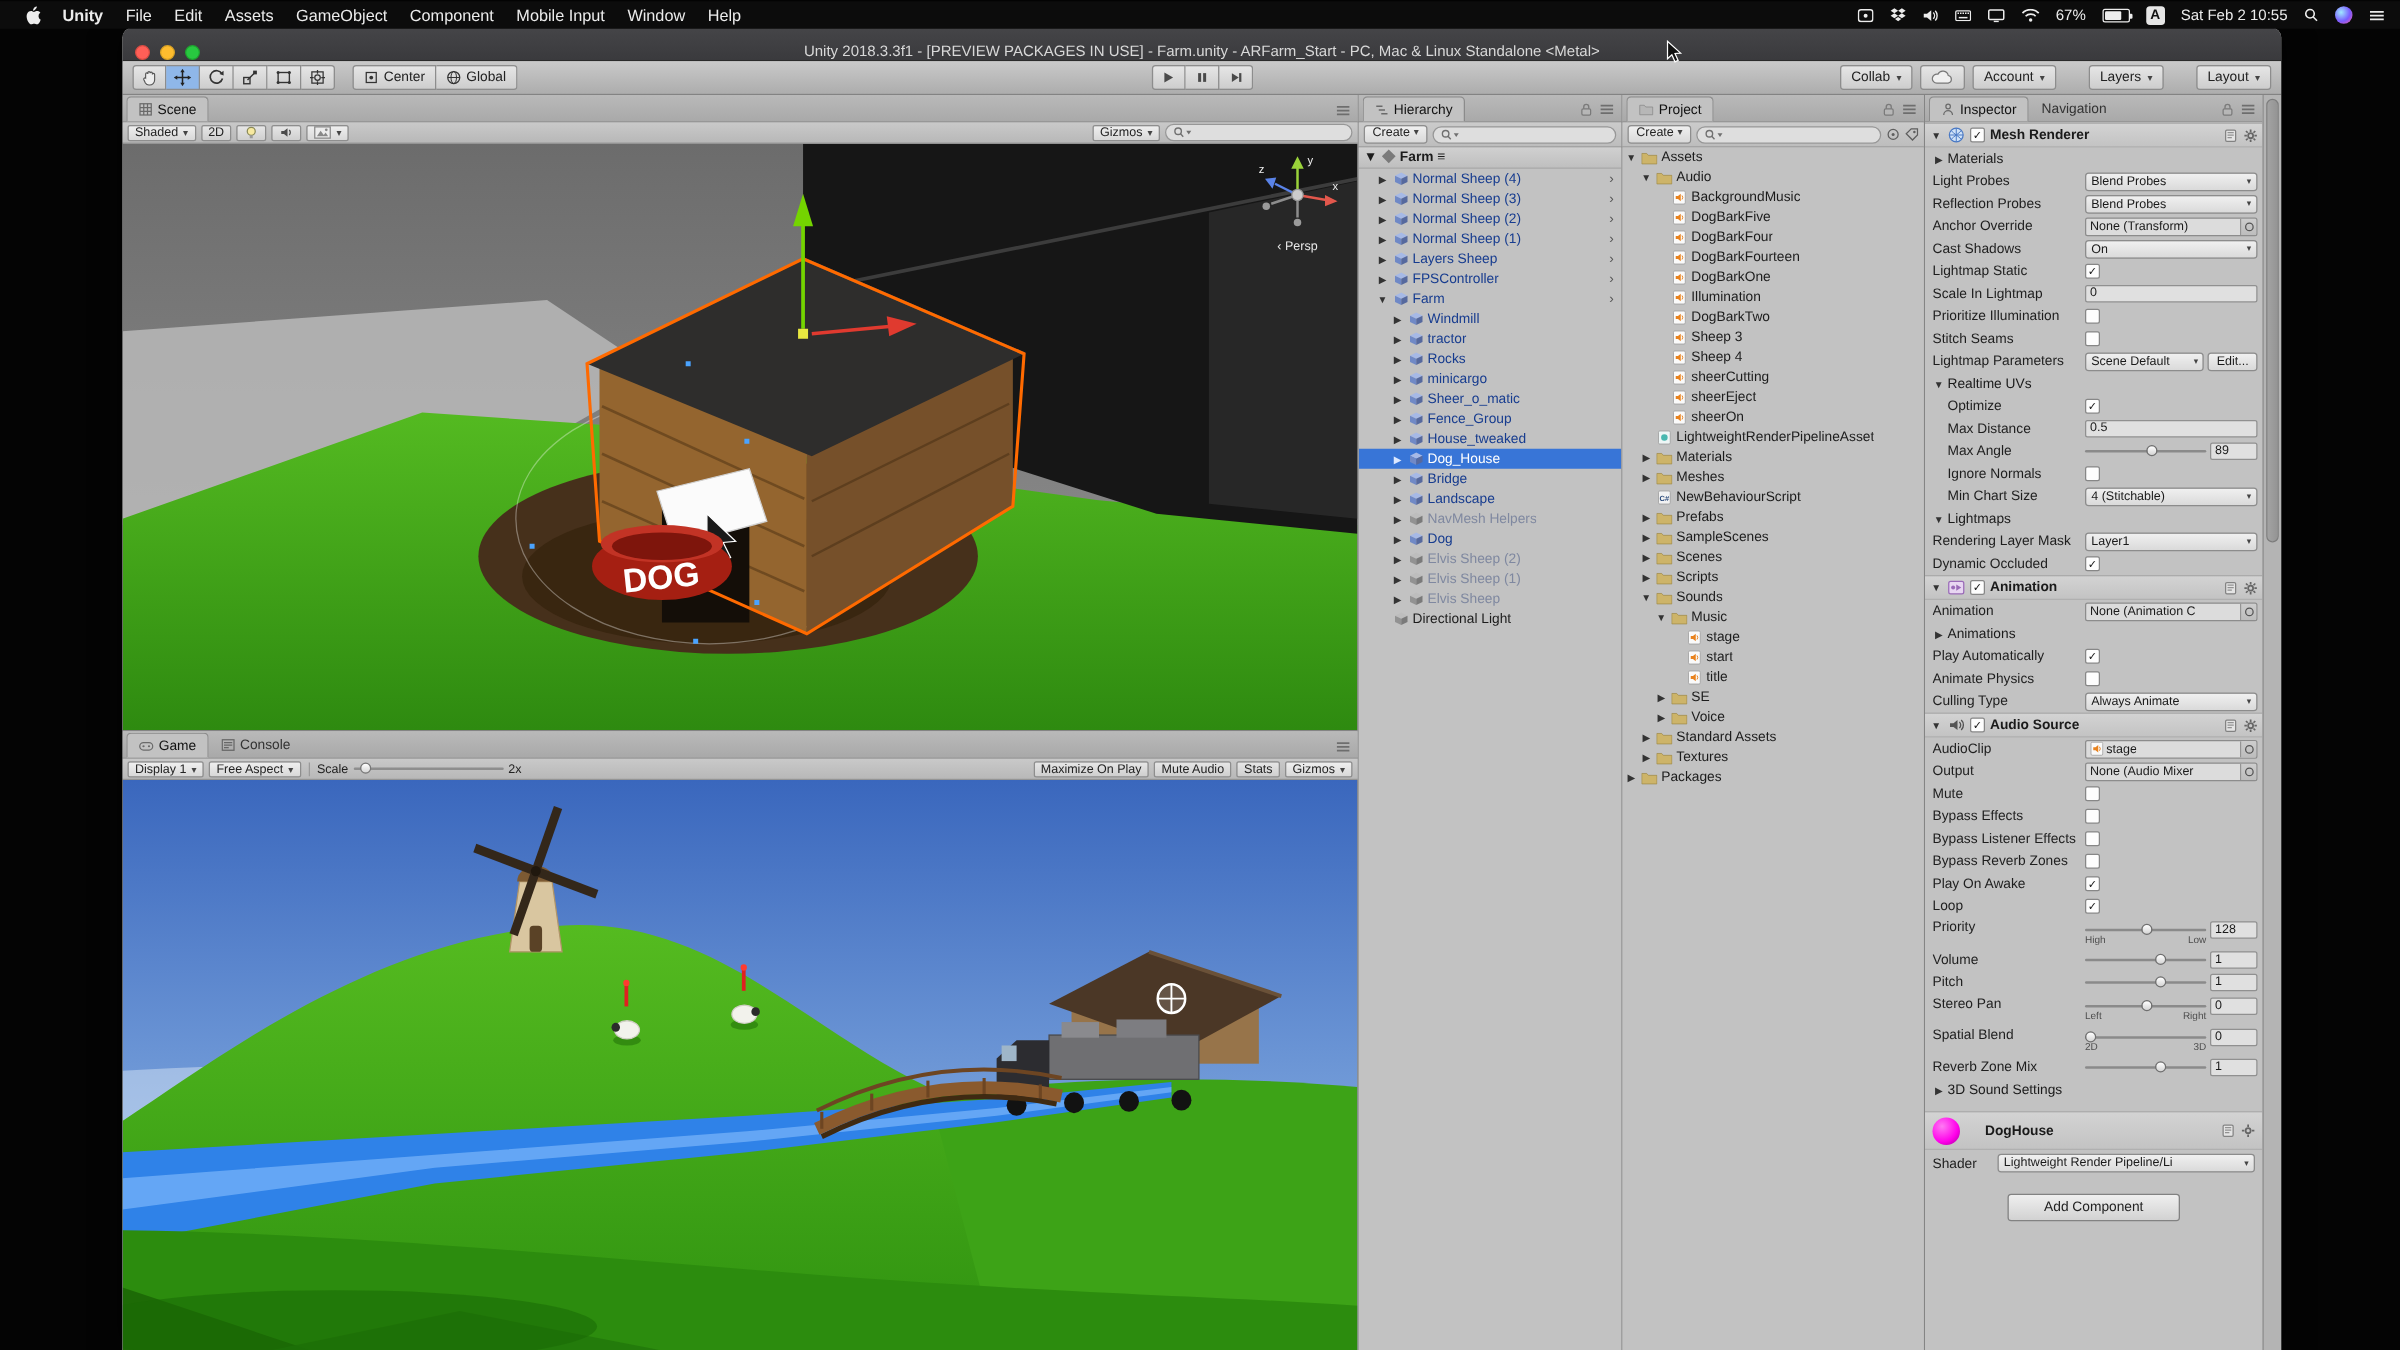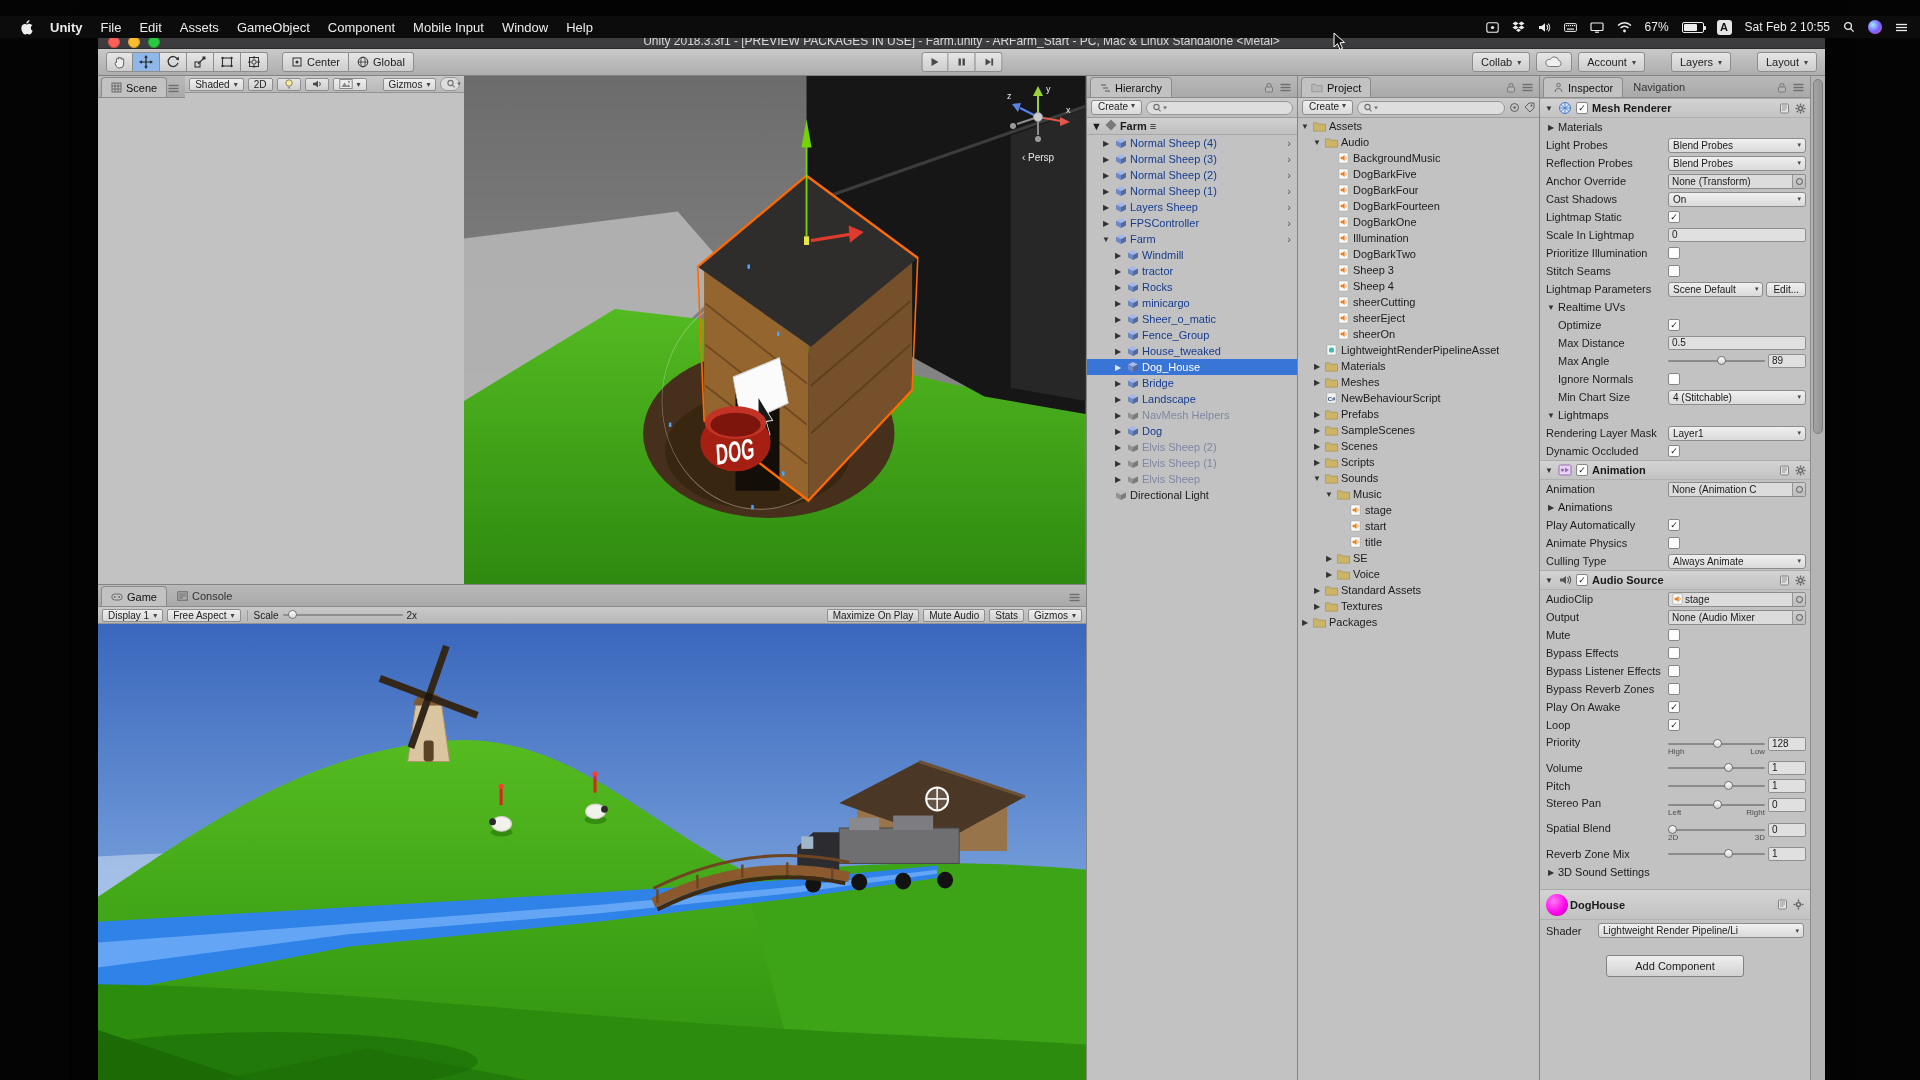--- a/index.html
+++ b/index.html
@@ -1,20 +1,20 @@
 <!DOCTYPE html>
 <html><head>
 <meta charset="utf-8">
 <style>
 *{box-sizing:border-box;margin:0;padding:0}
 html,body{width:1920px;height:1080px;overflow:hidden;background:#000;font-family:"Liberation Sans",sans-serif;-webkit-font-smoothing:antialiased}
 #desktop{position:relative;width:1920px;height:1080px;background:#040404}
 
 
-#menubar{position:absolute;top:16px;left:0;right:0;height:22px;background:#0c0c0c;color:#ececec;display:flex;align-items:center;font-size:13px;padding:0 12px;z-index:50}
+#menubar{position:absolute;top:1px;left:0;right:0;height:22px;background:#0c0c0c;color:#ececec;display:flex;align-items:center;font-size:13px;padding:0 12px;z-index:50}
 .mb-left{display:flex;align-items:center}
 .mb-item{padding:0 9px;white-space:nowrap}
 .mb-item.bold{font-weight:bold}
 .apple-wrap{padding:0 8px;display:flex;align-items:center}
 .mb-right{margin-left:auto;display:flex;align-items:center;gap:13px;font-size:12px}
 .mb-ic{display:flex;align-items:center}
 .batt{position:relative;width:22px;height:11px;border:1px solid #ececec;border-radius:2px;display:inline-block}
 .batt i{position:absolute;left:1px;top:1px;bottom:1px;width:66%;background:#ececec;border-radius:1px}
 .batt:after{content:"";position:absolute;right:-3px;top:3px;width:2px;height:4px;background:#ececec;border-radius:0 1px 1px 0}
 .inputA{width:15px;height:15px;background:#e6e6e6;color:#111;border-radius:3px;font-size:11px;font-weight:bold;display:flex;align-items:center;justify-content:center}
@@ -42,21 +42,21 @@
 .txbtn:last-child{border-radius:0 3px 3px 0}
 .playgroup{position:absolute;left:50%;transform:translateX(-50%);display:flex}
 .rgroup{margin-left:auto;display:flex;align-items:center;gap:6px}
 .tdd{display:flex;align-items:center;gap:5px;height:20px;padding:0 8px;font-size:11px;color:#222;background:linear-gradient(#e6e6e6,#cdcdcd);border:1px solid #8d8d8d;border-radius:3px}
 .caret{font-size:8px;color:#444}
 .gap14{width:14px}
 
 
 #main{flex:1;display:flex;min-height:0}
 #leftcol{width:989px;display:flex;flex-direction:column;border-right:1px solid #848484}
-#scene-panel{height:508px;display:flex;flex-direction:row}
+#scene-panel{height:508px;display:flex;flex-direction:column}
 #game-panel{flex:1;display:flex;flex-direction:column;border-top:1px solid #848484}
 aside{display:flex;flex-direction:column;min-width:0}
 #hierarchy-panel{width:211px;border-right:1px solid #848484}
 #project-panel{width:242px;border-right:1px solid #848484}
 #inspector-panel{width:270px}
 #winscroll{width:15px;background:#b4b4b4;border-left:1px solid #8d8d8d;position:relative}
 #winscroll .thumb{position:absolute;top:3px;left:2px;right:2px;height:355px;background:linear-gradient(90deg,#a3a3a3,#949494);border:1px solid #7d7d7d;border-radius:6px}
 
 
 .tabs{height:22px;background:linear-gradient(#b9b9b9,#a9a9a9);border-bottom:1px solid #8b8b8b;display:flex;align-items:flex-end;padding-left:3px;flex:none}
@@ -123,21 +123,21 @@
 .objbtn{margin-left:auto;width:13px;align-self:stretch;background:linear-gradient(#cdcdcd,#bdbdbd);border-left:1px solid #949494;display:flex;align-items:center;justify-content:center;flex:none}
 .odot{width:7px;height:7px;border:1px solid #555;border-radius:50%}
 .oic{display:flex;align-items:center;flex:none}
 .sld{flex:1;display:flex;align-items:center;min-width:0;padding-top:6px;padding-bottom:6px}
 .irow.tall .sld{padding-top:7px}
 .strack{position:relative;flex:1;height:2px;background:#8a8a8a;border-radius:1px}
 .sthumb{position:absolute;top:-4px;width:9px;height:9px;border-radius:50%;background:linear-gradient(#fff,#d4d4d4);border:1px solid #6f6f6f;margin-left:-4px}
 .smarks{position:absolute;top:5px;left:0;right:0;display:flex;justify-content:space-between;font-size:8px;color:#4e4e4e;line-height:8px}
 .ibtn{flex:none;padding:0 6px;height:15px;line-height:13px;background:linear-gradient(#f0f0f0,#d8d8d8);border:1px solid #8c8c8c;border-radius:3px;font-size:10px}
 .mat{margin-top:8px;border-top:1px solid #a8a8a8}
-.mat-head{display:flex;align-items:center;gap:2px;height:30px;background:linear-gradient(#d3d3d3,#c3c3c3);border-bottom:1px solid #b0b0b0;padding:0 6px;font-weight:bold}
+.mat-head{display:flex;align-items:center;gap:20px;height:30px;background:linear-gradient(#d3d3d3,#c3c3c3);border-bottom:1px solid #b0b0b0;padding:0 6px;font-weight:bold}
 .matball{width:22px;height:22px;border-radius:50%;background:radial-gradient(circle at 35% 32%,#ff7bf3,#ff00ea 60%,#9c0090)}
 .shader-row{display:flex;align-items:center;gap:4px;padding:3px 6px}
 .shader-row .ilbl{width:48px}
 .addc-wrap{display:flex;justify-content:center;padding:14px 0}
 .addc{width:138px;height:22px;background:linear-gradient(#efefef,#d2d2d2);border:1px solid #828282;border-radius:3px;font-size:11px;display:flex;align-items:center;justify-content:center;color:#222}
 
 
 #statusbar{height:21px;background:linear-gradient(#cecece,#bfbfbf);border-top:1px solid #919191;display:flex;align-items:center;gap:6px;padding:0 8px;font-size:11px;color:#2a2a2a;flex:none}
 .warntri{position:relative;width:0;height:0;border-left:8px solid transparent;border-right:8px solid transparent;border-bottom:14px solid #f2c20f;flex:none}
 .warntri:after{content:"!";position:absolute;left:-2px;top:2px;font-size:10px;font-weight:bold;color:#222}

